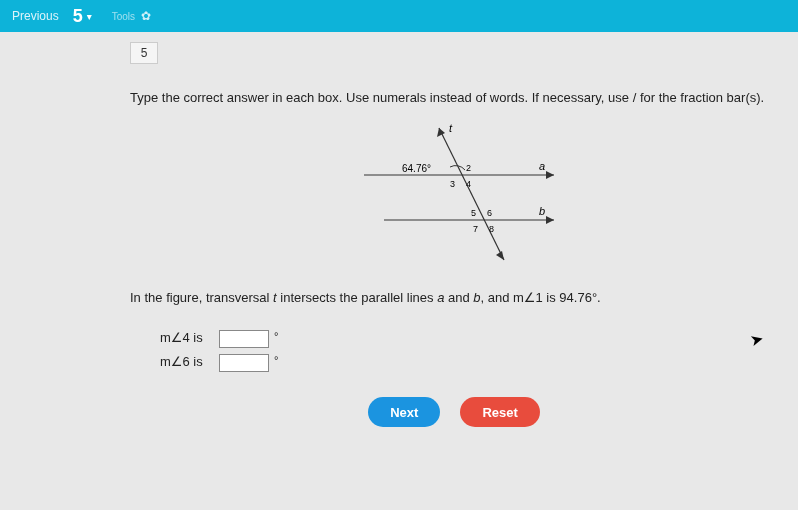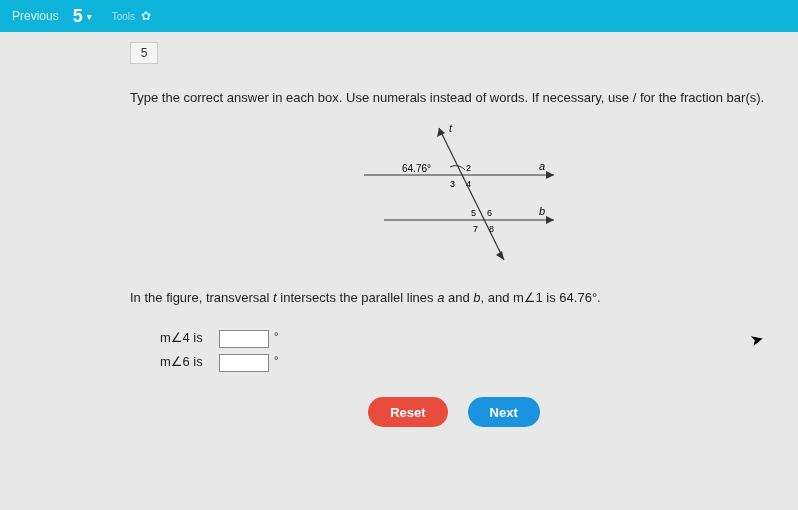--- a/index.html
+++ b/index.html
@@ -174,34 +174,34 @@
         <text x="142" y="67" font-size="9">4</text>
 
         <text x="147" y="96" font-size="9">5</text>
         <text x="163" y="96" font-size="9">6</text>
         <text x="149" y="112" font-size="9">7</text>
         <text x="165" y="112" font-size="9">8</text>
       </svg>
     </div>
 
     <div class="description">
-      <span>In the figure, transversal </span><i>t</i><span> intersects the parallel lines </span><i>a</i><span> and </span><i>b</i><span>, and m∠1 is 64.76°.</span>
+      <span>In the figure, transversal </span><i>t</i><span> intersects the parallel lines </span><i>a</i><span> and </span><i>b</i><span>, and m∠1 is 94.76°.</span>
     </div>
 
     <div class="answer-row">
       <span class="answer-label">m∠4 is</span>
       <input class="ans-input" type="text" value="" style="">
       <span class="deg-sym">°</span>
     </div>
     <div class="answer-row">
       <span class="answer-label">m∠6 is</span>
       <input class="ans-input" type="text" value="" style="">
       <span class="deg-sym">°</span>
     </div>
 
     <div class="btn-row">
+      <button class="btn btn-next">Next</button>
       <button class="btn btn-reset">Reset</button>
-      <button class="btn btn-next">Next</button>
     </div>
   </div>
 </div>
 
 <div class="cursor-ptr">➤</div>
 
 </body></html>

